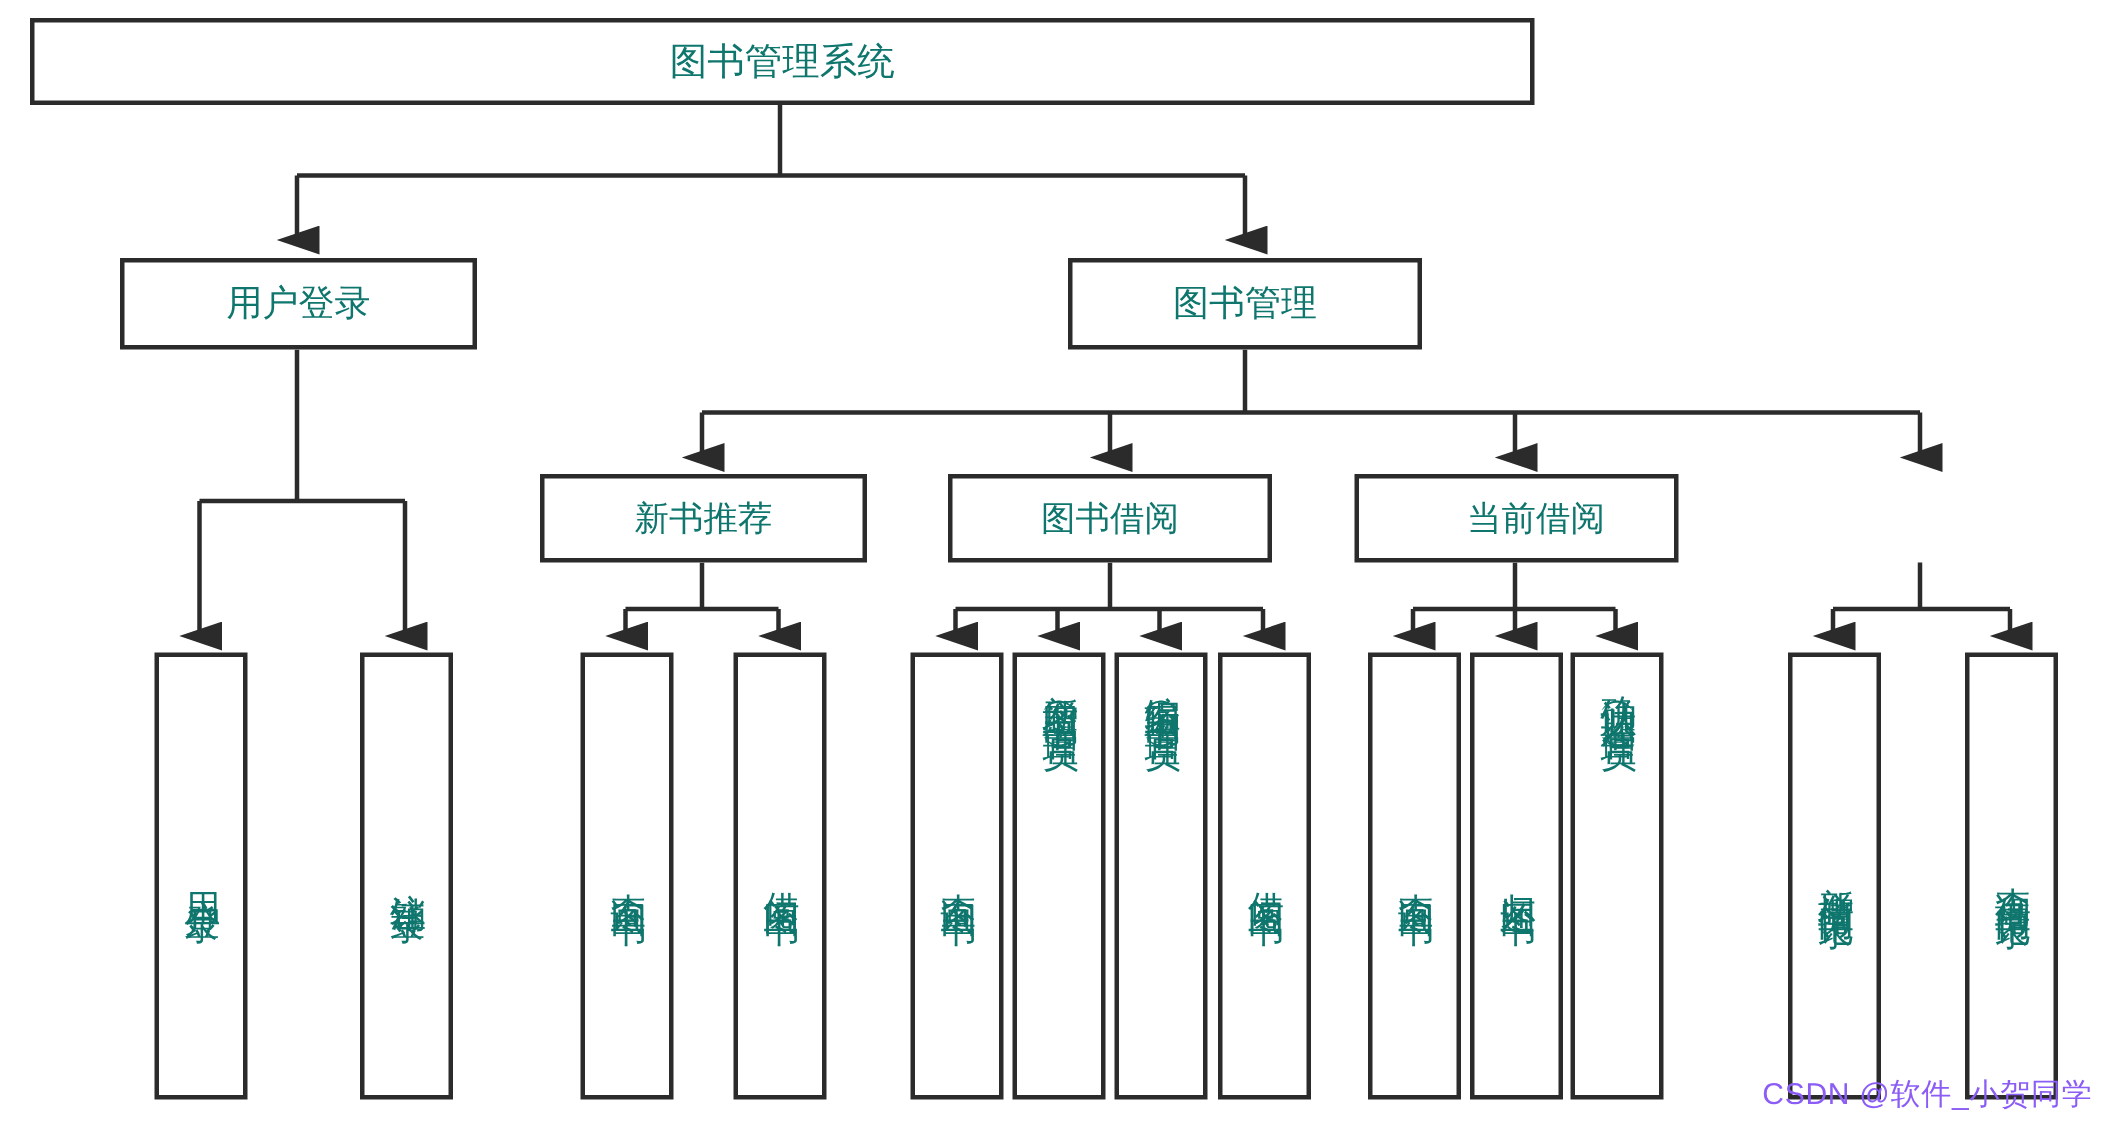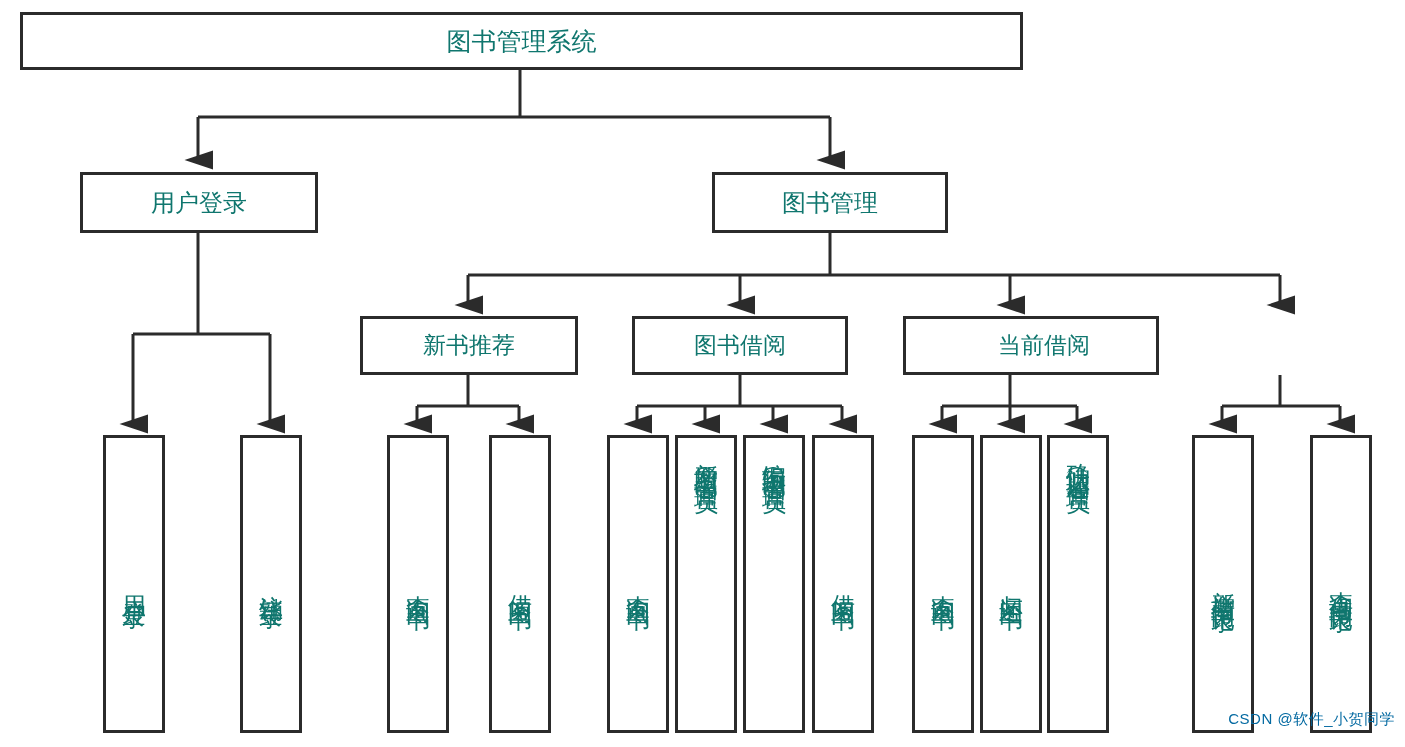--- a/index.html
+++ b/index.html
@@ -58,23 +58,23 @@
     writing-mode: vertical-rl;
     text-orientation: upright;
     letter-spacing: 4px;
     line-height: 1;
     white-space: nowrap;
     -webkit-text-orientation: upright;
   }
   .watermark {
     position: absolute;
     right: 10px;
-    bottom: 18px;
-    font-size: 15px;
-    color: #0369a1;
+    bottom: 4px;
+    font-size: 20px;
+    color: #8b5cf6;
     letter-spacing: 0.5px;
     white-space: nowrap;
   }
 </style>
 </head>
 <body>
 
 <div id="canvas">
 
   <svg class="wires" viewBox="0 0 1405 747">
@@ -140,21 +140,21 @@
   <div class="node lvl3" style="left:360px; top:316px; width:218px; height:59px;">
     <span class="label">新书推荐</span>
   </div>
 
   <div class="node lvl2" style="left:712px; top:172px; width:236px; height:61px;">
     <span class="label">图书管理</span>
   </div>
   <div class="node lvl3" style="left:632px; top:316px; width:216px; height:59px;">
     <span class="label">图书借阅</span>
   </div>
-  <div class="node lvl3" style="left:903px; top:316px; width:256px; height:59px;padding-left:26px;">
+  <div class="node lvl3" style="left:903px; top:316px; width:216px; height:59px;padding-left:26px;">
     <span class="label">当前借阅</span>
   </div>
 
   <div class="node leaf mid" style="left:103px; top:435px; width:62px; height:298px;">
     <span class="label">用户登录</span>
   </div>
   <div class="node leaf mid" style="left:240px; top:435px; width:62px; height:298px;">
     <span class="label">注销登录</span>
   </div>
 

